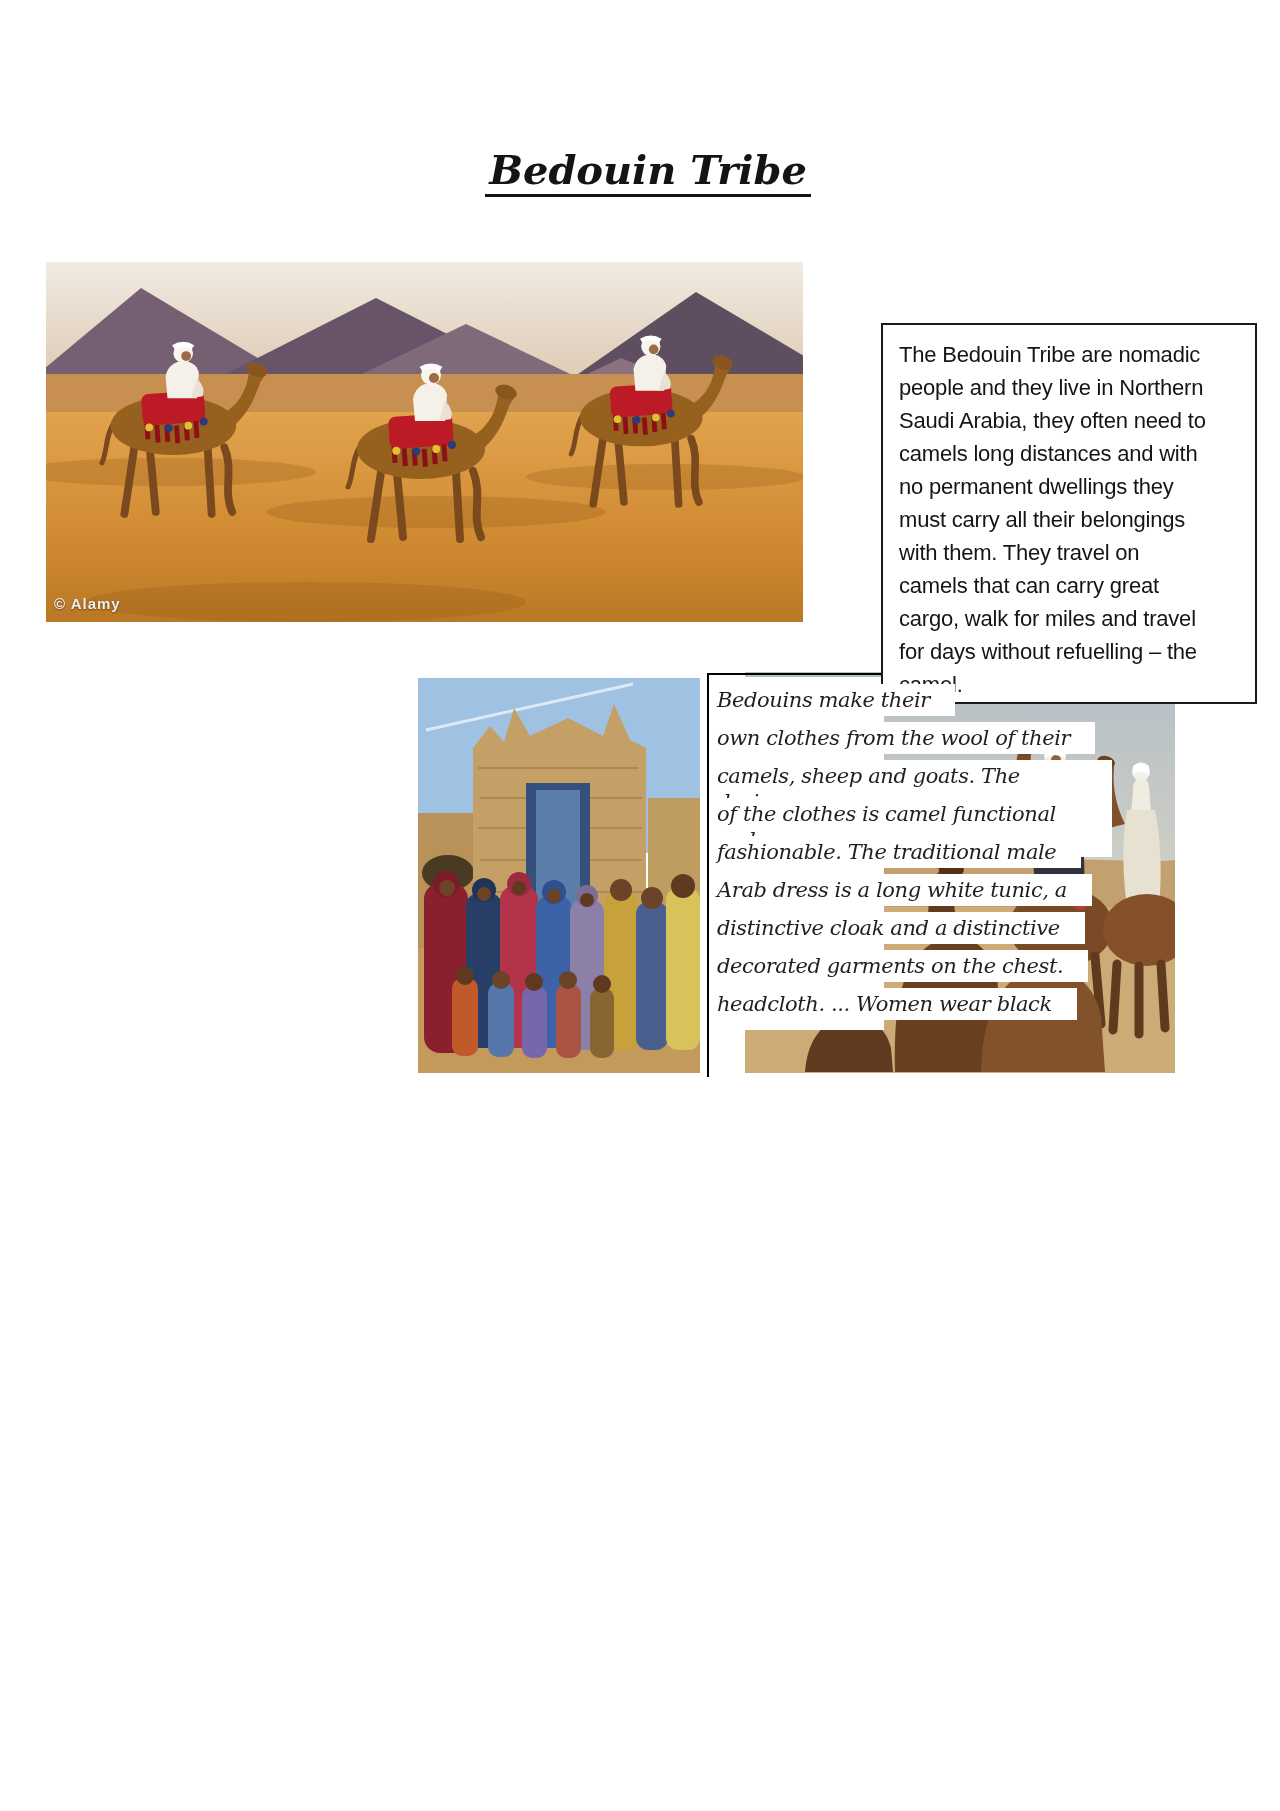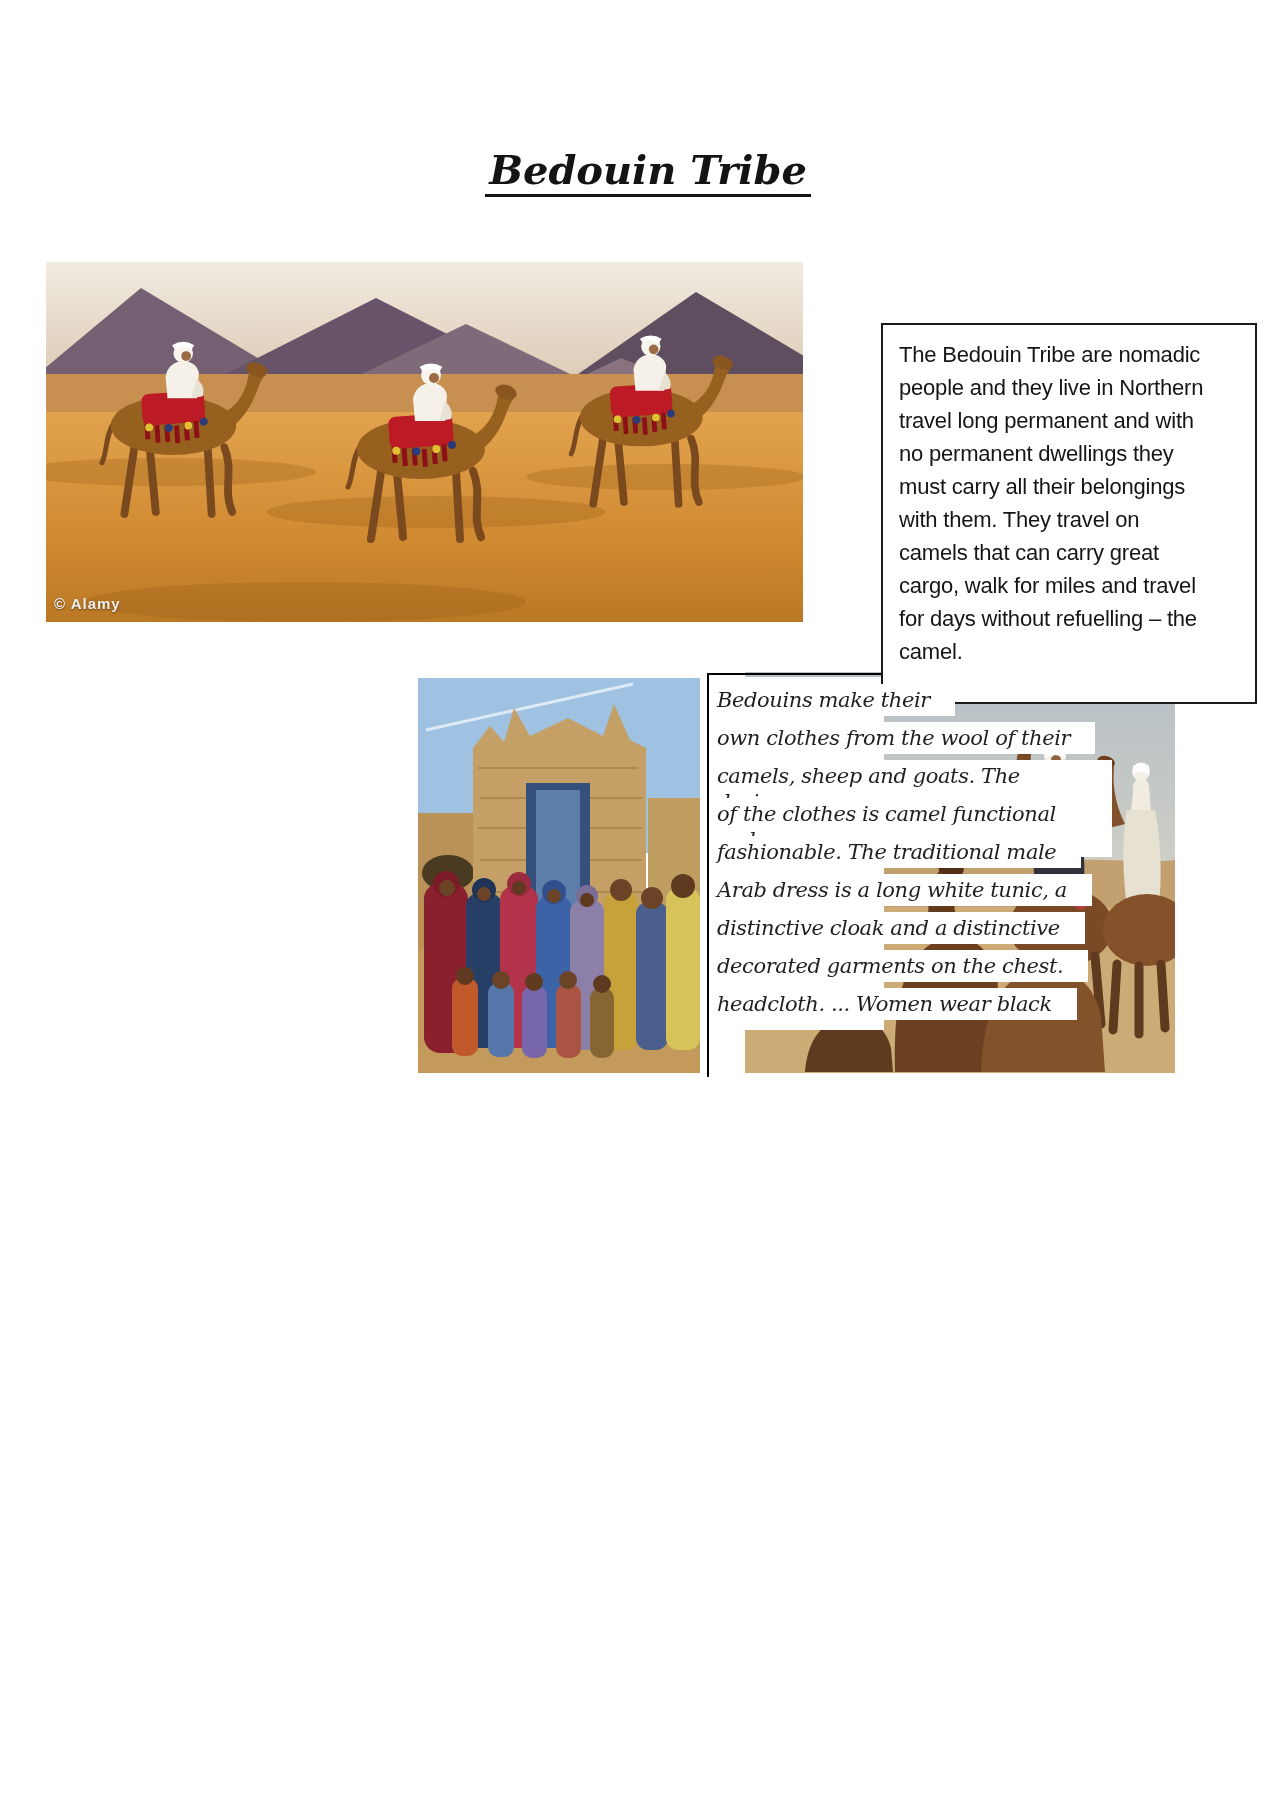--- a/index.html
+++ b/index.html
@@ -98,21 +98,22 @@
       <use href="#camel" x="30" y="105" transform="scale(0.98)"></use>
       <use href="#camel" x="275" y="125"></use>
       <use href="#camel" x="520" y="100" transform="scale(0.96)"></use>
     </svg>
     <div class="credit">© Alamy</div>
   </div>
 
   <div class="nomadic-box">
     <div class="ln">The Bedouin Tribe are nomadic</div>
     <div class="ln">people and they live in Northern</div>
-    <div class="ln">travel long permanent and with</div>
+    <div class="ln">Saudi Arabia, they often need to</div>
+    <div class="ln">camels long distances and with</div>
     <div class="ln">no permanent dwellings they</div>
     <div class="ln">must carry all their belongings</div>
     <div class="ln">with them. They travel on</div>
     <div class="ln">camels that can carry great</div>
     <div class="ln">cargo, walk for miles and travel</div>
     <div class="ln">for days without refuelling – the</div>
     <div class="ln">camel.</div>
   </div>
 
   <div class="photo riders">

